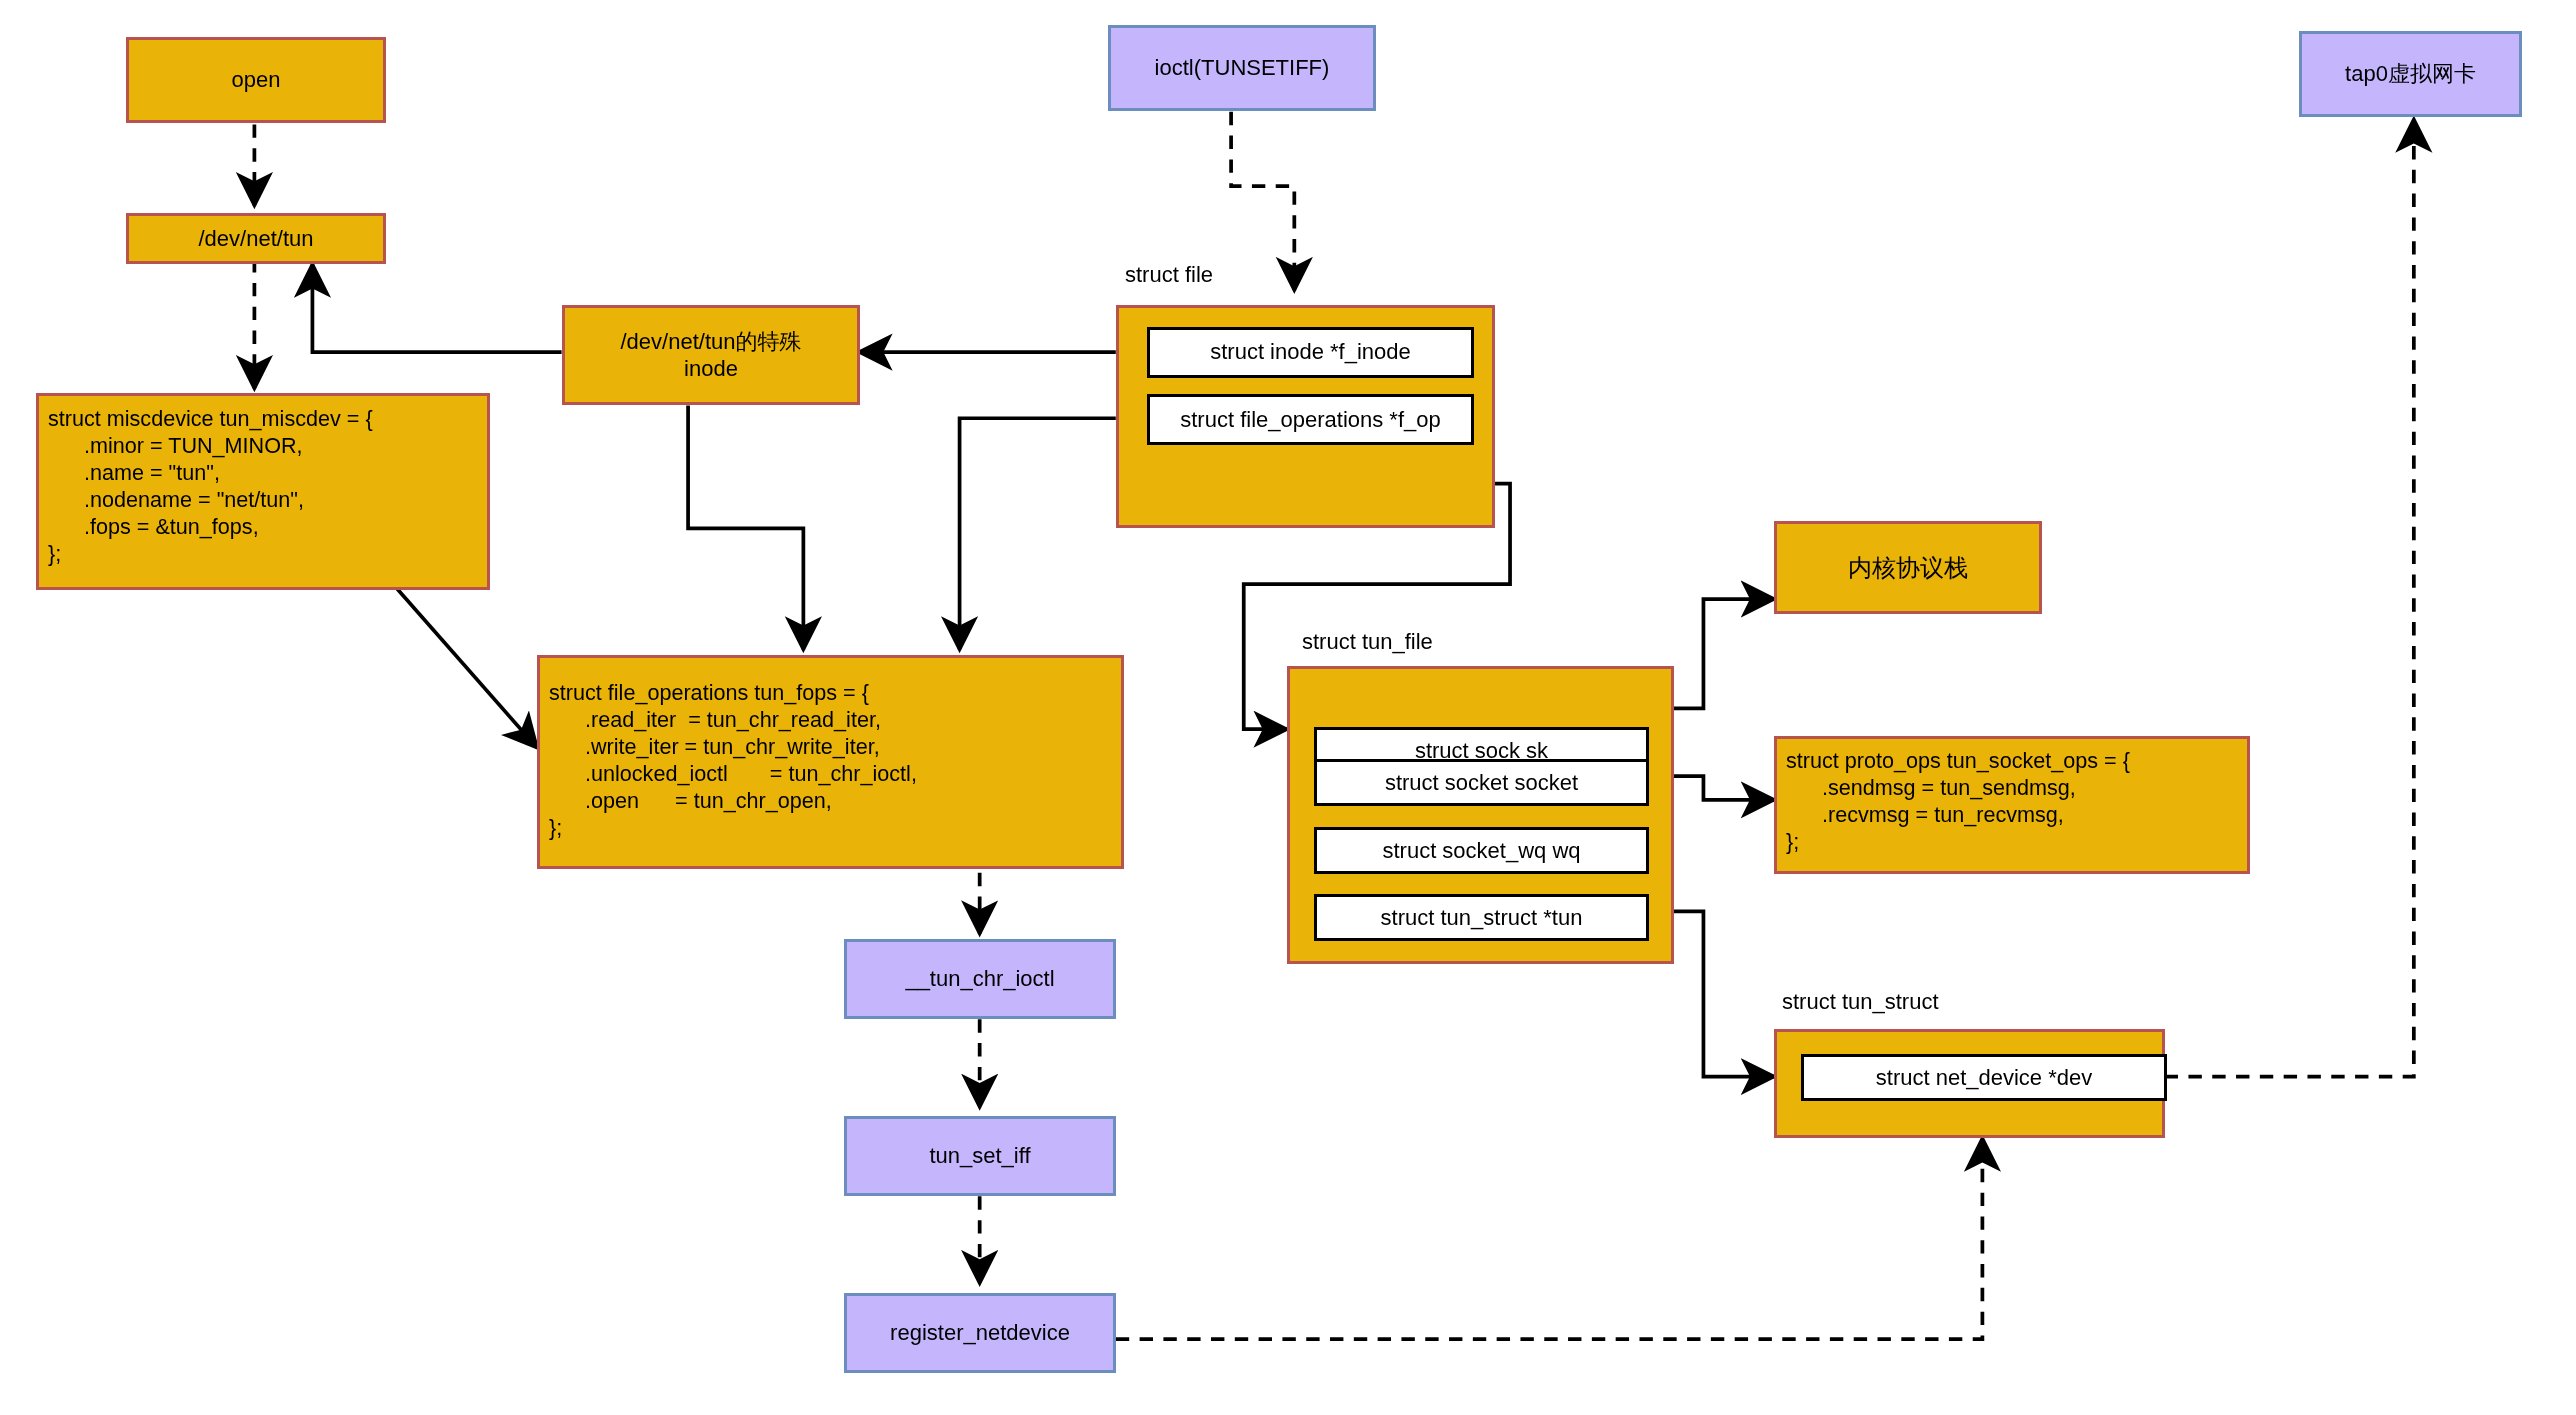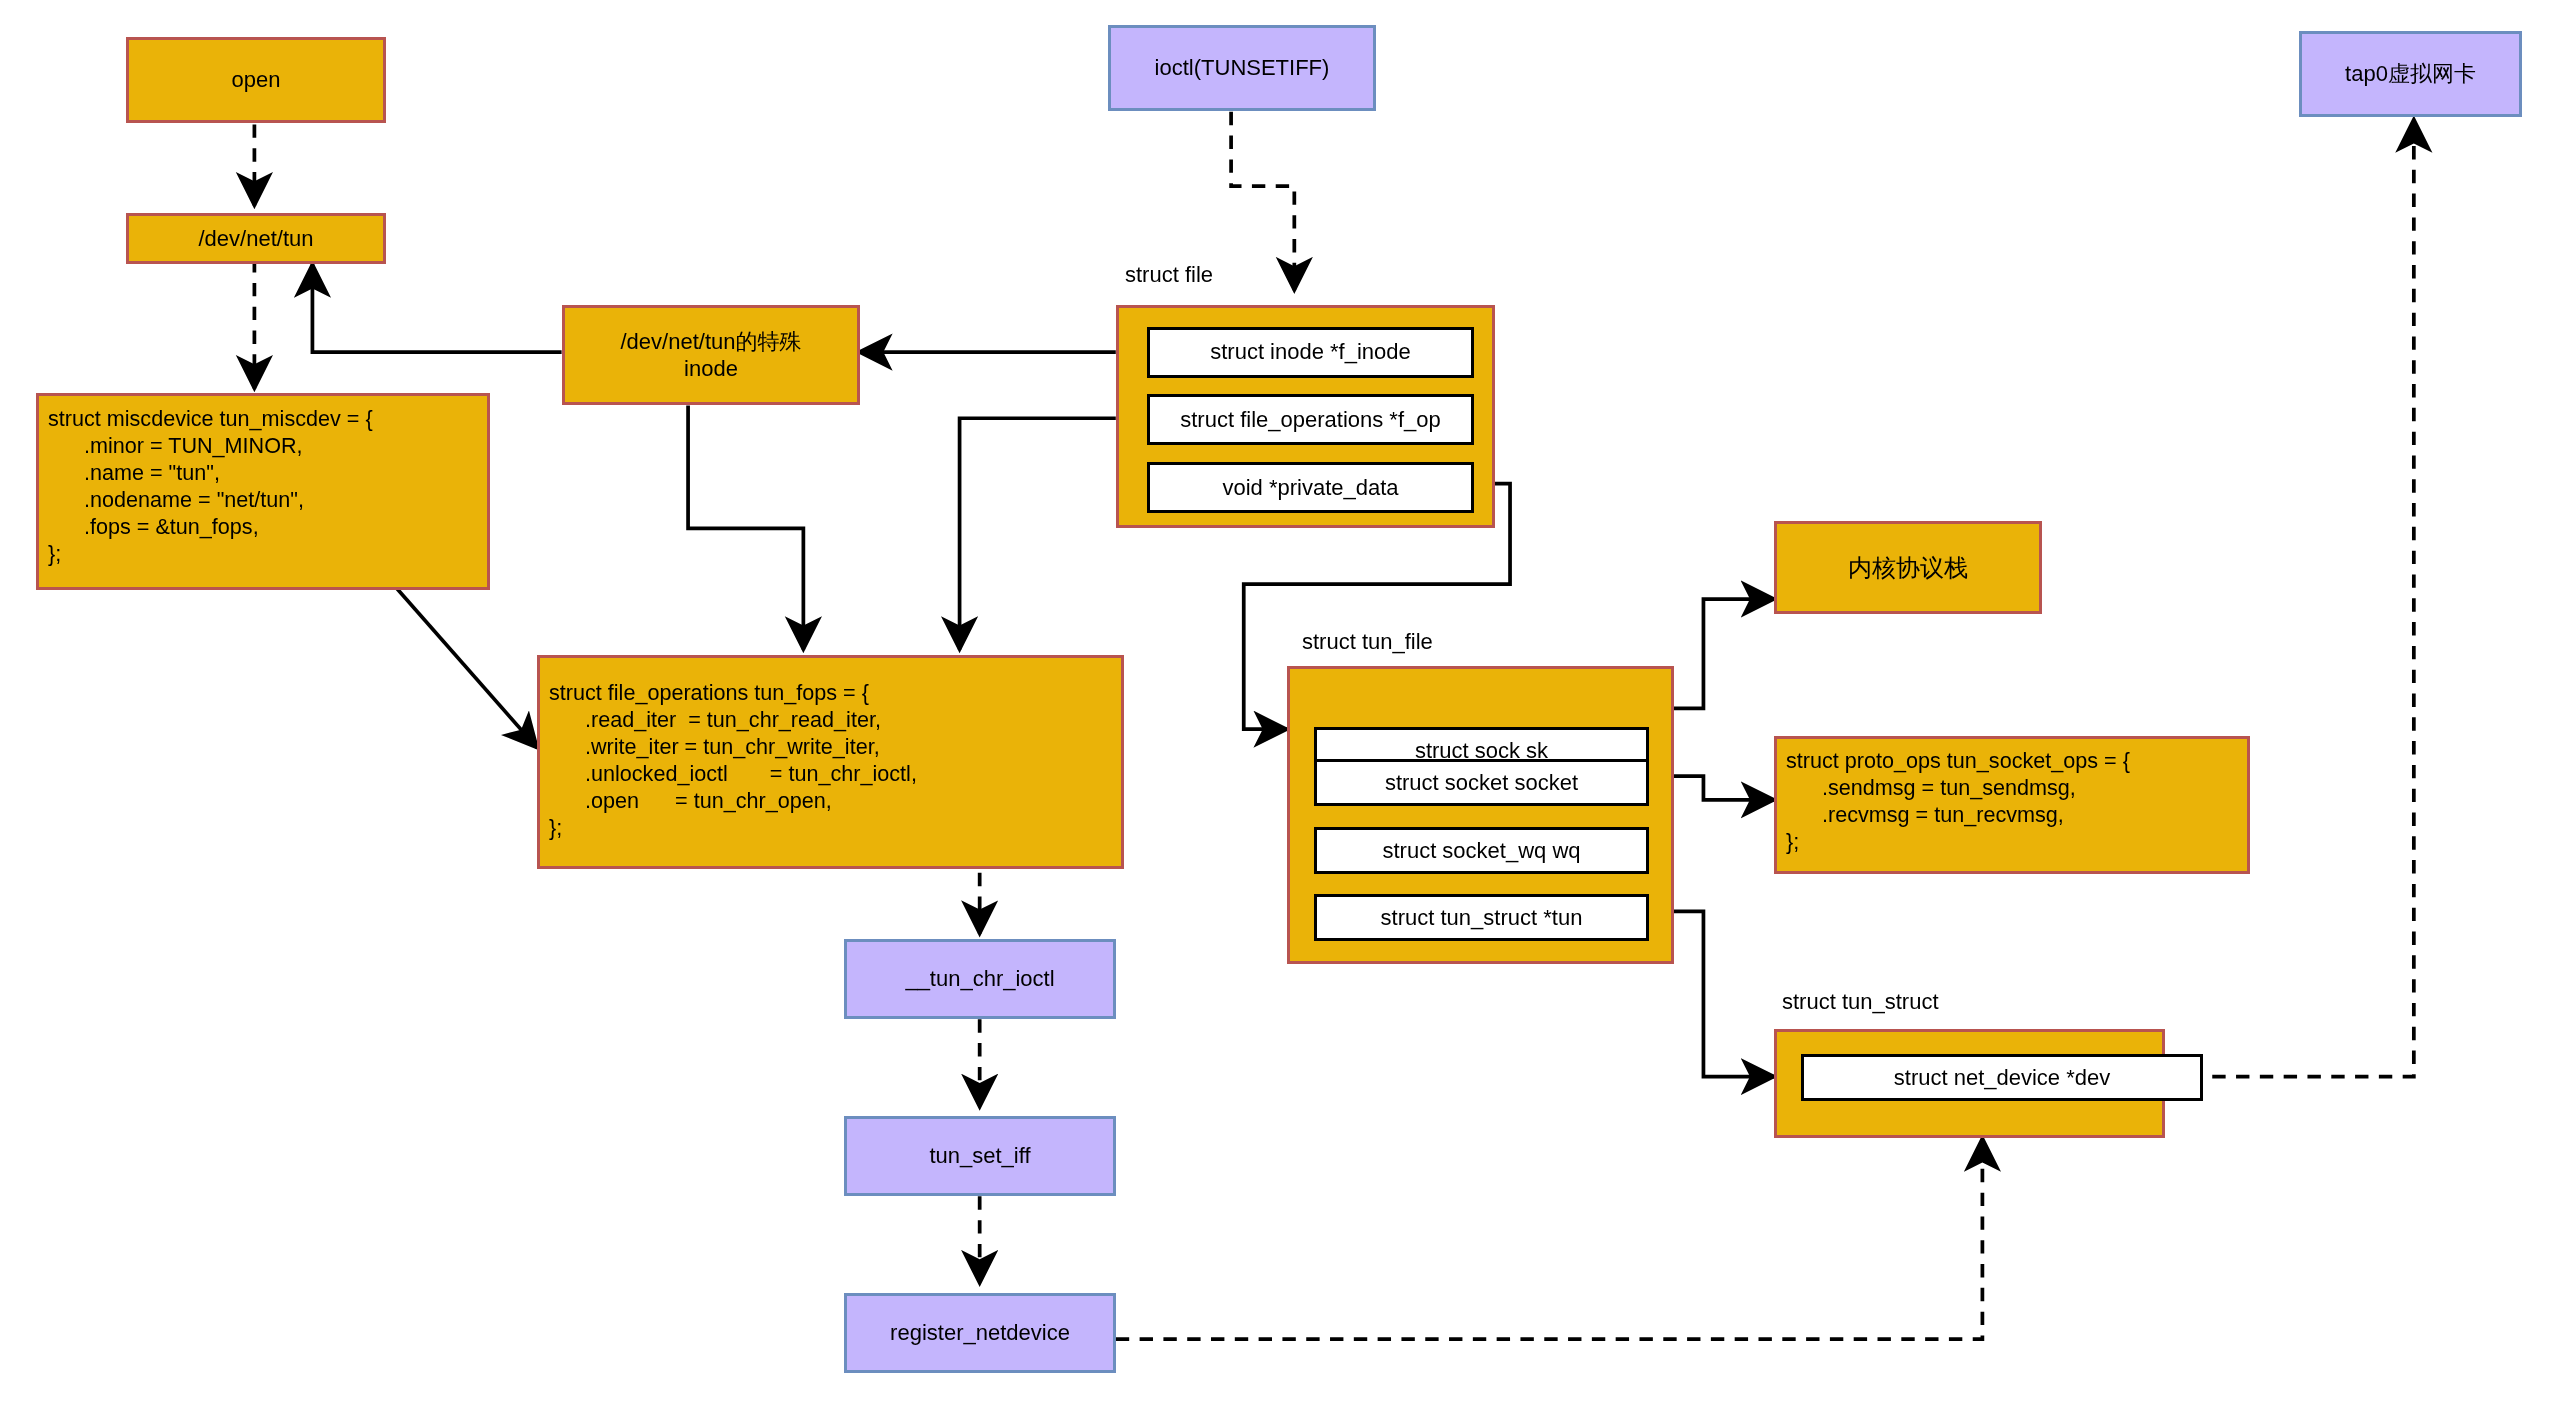--- a/index.html
+++ b/index.html
@@ -108,23 +108,20 @@
   <div class="caption" style="left:1125px;top:262px;font-size:22px;">
     <span>struct file</span>
   </div>
   <div class="node pink" style="left:1116px;top:305px;width:379px;height:223px;display:block;">
     <div class="node plainbox" style="position:absolute;left:28px;top:18.6px;width:327px;height:51px;font-size:22px;">
       <span>struct inode *f_inode</span>
     </div>
     <div class="node plainbox" style="position:absolute;left:28px;top:86px;width:327px;height:51px;font-size:22px;">
       <span>struct file_operations *f_op</span>
     </div>
-    <div class="node plainbox" style="position:absolute;left:28px;top:154px;width:327px;height:51px;font-size:22px;">
-      <span>void *private_data</span>
-    </div>
   </div>
 
   <div class="caption" style="left:1302px;top:629px;font-size:22px;">
     <span>struct tun_file</span>
   </div>
   <div class="node pink" style="left:1287px;top:666px;width:387px;height:298px;display:block;">
     <div class="node plainbox" style="position:absolute;left:24px;top:22px;width:335px;height:47px;font-size:22px;margin-top:36px;">
       <span>struct sock sk</span>
     </div>
     <div class="node plainbox" style="position:absolute;left:24px;top:90px;width:335px;height:47px;font-size:22px;">
@@ -148,21 +145,21 @@
       <span>      .sendmsg = tun_sendmsg,</span>
       <span>      .recvmsg = tun_recvmsg,</span>
       <span>};</span>
     </div>
   </div>
 
   <div class="caption" style="left:1782px;top:989px;font-size:22px;">
     <span>struct tun_struct</span>
   </div>
   <div class="node pink" style="left:1774px;top:1029px;width:391px;height:109px;display:block;">
-    <div class="node plainbox" style="position:absolute;left:24px;top:22px;width:402px;height:47px;font-size:22px;">
+    <div class="node plainbox" style="position:absolute;left:24px;top:22px;width:366px;height:47px;font-size:22px;">
       <span>struct net_device *dev</span>
     </div>
   </div>
 
   <div class="node blue" style="left:844px;top:939px;width:272px;height:80px;font-size:22px;">
     <span>__tun_chr_ioctl</span>
   </div>
 
   <div class="node blue" style="left:844px;top:1116px;width:272px;height:80px;font-size:22px;">
     <span>tun_set_iff</span>

